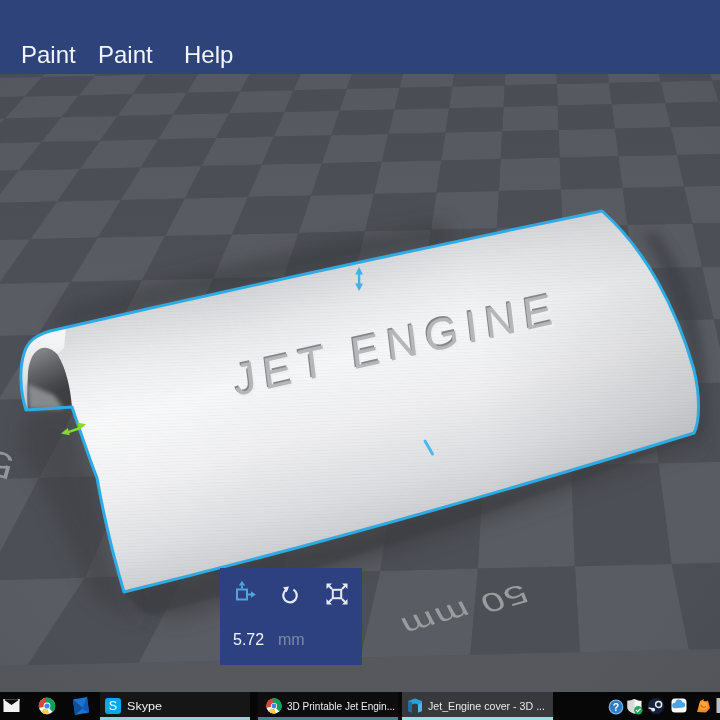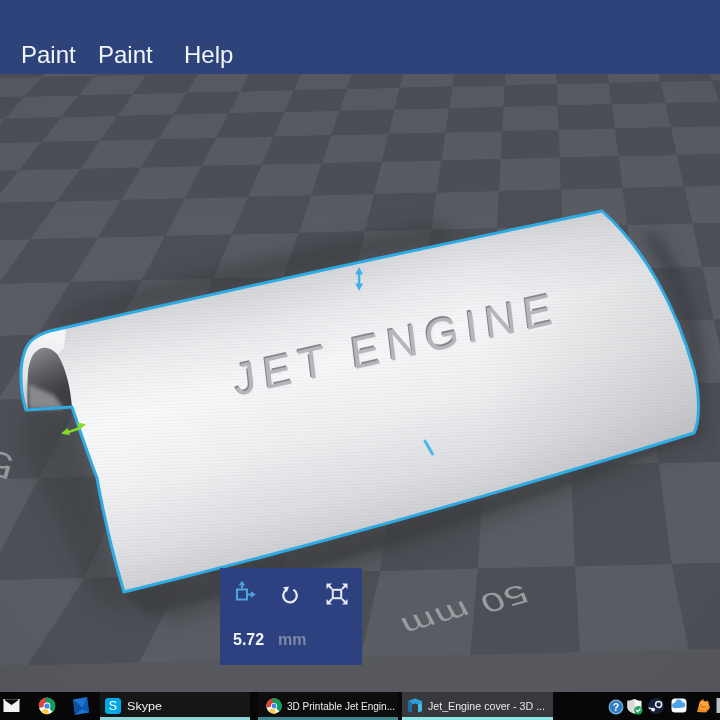--- a/index.html
+++ b/index.html
@@ -1,18 +1,18 @@
 <!DOCTYPE html>
 <html><head><meta charset="utf-8"><style>
   html,body { margin:0; padding:0; width:720px; height:720px; overflow:hidden;
                font-family:"Liberation Sans", sans-serif; background:#000; }
   #menubar { position:absolute; left:0; top:0; width:720px; height:74px; background:#2d4379; }
   #menubar span { position:absolute; top:41px; font-size:24px; color:#f2f5fc; }
   #viewport { position:absolute; left:0; top:74px; width:720px; height:618px; background:#4f5156; }
-  #toolpanel { position:absolute; left:220px; top:568px; width:142px; height:97px; background:#2d4181;font-weight:bold; }
+  #toolpanel { position:absolute; left:220px; top:568px; width:142px; height:97px; background:#2d4181; }
   #taskbar { position:absolute; left:0; top:692px; width:720px; height:28px; background:#070707; }
 </style></head>
 <body>
 <div id="viewport"><svg width="720" height="618" viewBox="0 74 720 618">
   <defs>
     <linearGradient id="fogTop" x1="0" y1="74" x2="0" y2="300" gradientUnits="userSpaceOnUse">
       <stop offset="0" stop-color="#3a3c41" stop-opacity="0.10"></stop>
       <stop offset="1" stop-color="#3a3c41" stop-opacity="0"></stop>
     </linearGradient>
     <radialGradient id="vign" cx="355" cy="350" r="640" gradientUnits="userSpaceOnUse">

